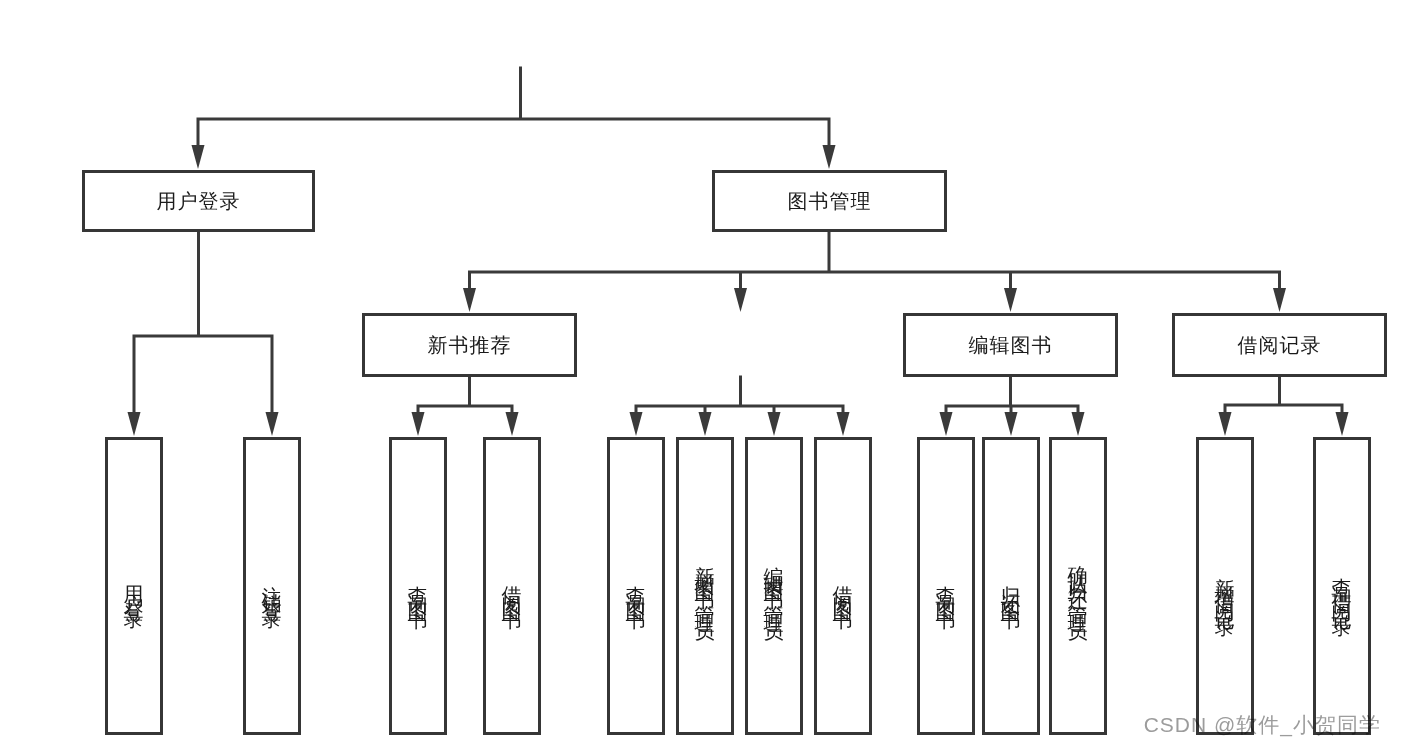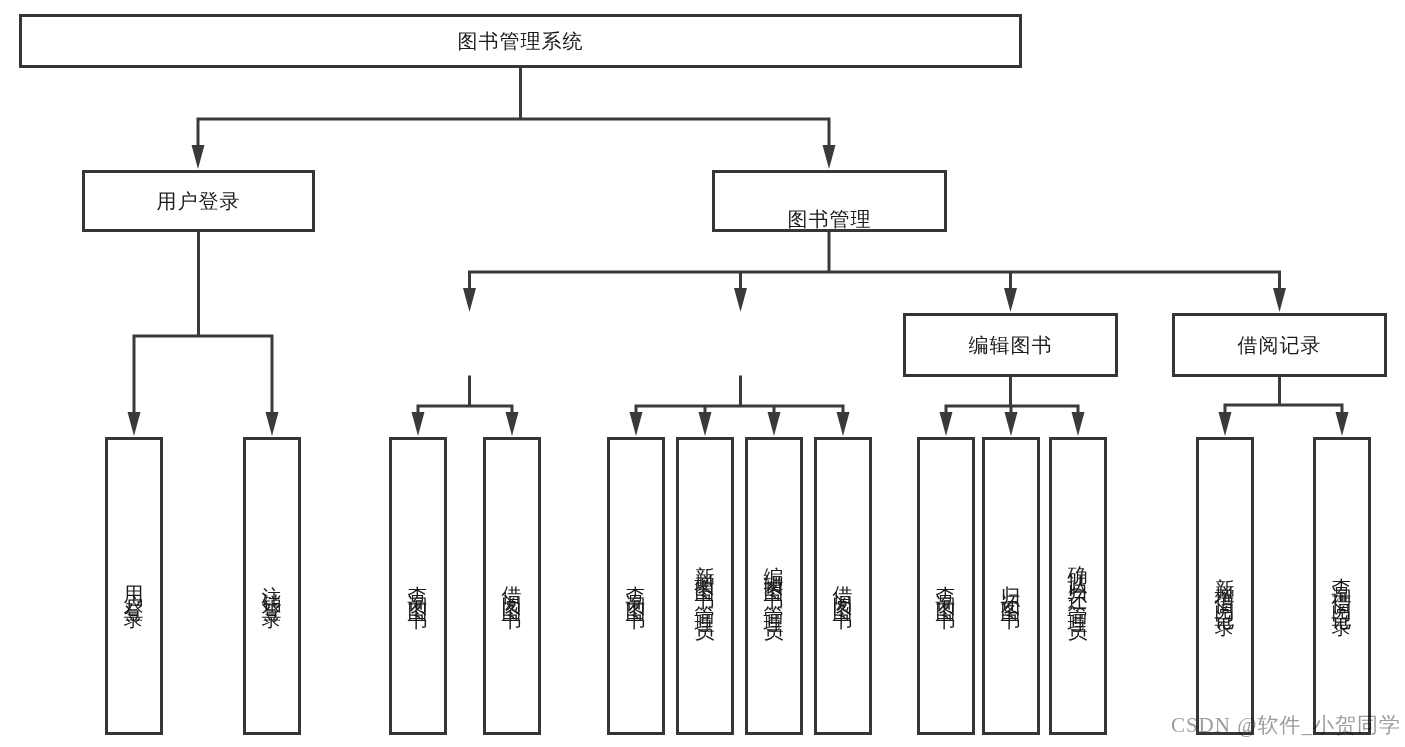--- a/index.html
+++ b/index.html
@@ -51,28 +51,27 @@
     top: 437px; width: 58px; height: 298px;
   }
   .leaf span {
     writing-mode: vertical-rl;
     text-orientation: mixed;
     letter-spacing: 8px;
     max-height: 288px;
   }
   .watermark {
     position: absolute;
-    right: 4px;
+    right: 24px;
     bottom: 8px;
     font-size: 21px;
     letter-spacing: 1px;
     color: #9c9c9c;
     mix-blend-mode: multiply;
     pointer-events: none;
-    font-family: Liberation Serif, serif;
   }
 </style>
 </head>
 <body>
 
 <div class="canvas">
 
   <svg class="wires" viewBox="0 0 1405 747" aria-hidden="true">
     <g stroke="#3a3a3a" stroke-width="3" fill="none" stroke-linecap="square">
 
@@ -106,31 +105,31 @@
       <polygon points="767.5,412 780.5,412 774,436"></polygon>
       <polygon points="836.5,412 849.5,412 843,436"></polygon>
       <polygon points="939.5,412 952.5,412 946,436"></polygon>
       <polygon points="1004.5,412 1017.5,412 1011,436"></polygon>
       <polygon points="1071.5,412 1084.5,412 1078,436"></polygon>
       <polygon points="1218.5,412 1231.5,412 1225,436"></polygon>
       <polygon points="1335.5,412 1348.5,412 1342,436"></polygon>
     </g>
   </svg>
 
-  <div class="node h root">
-    <span>图书管理系统</span>
-  </div>
 
   <div class="node h lvl2" style="left:82px;width:233px;">
     <span>用户登录</span>
   </div>
-  <div class="node h lvl2" style="left:712px;width:235px;align-items:flex-end;">
+  <div class="node h lvl2" style="left:712px;width:235px;">
     <span>图书管理</span>
   </div>
 
+  <div class="node h lvl3" style="left:362px;">
+    <span>新书推荐</span>
+  </div>
   <div class="node h lvl3" style="left:903px;">
     <span>编辑图书</span>
   </div>
   <div class="node h lvl3" style="left:1172px;">
     <span>借阅记录</span>
   </div>
 
   <div class="node leaf" style="left:105px;">
     <span>用户登录</span>
   </div>

